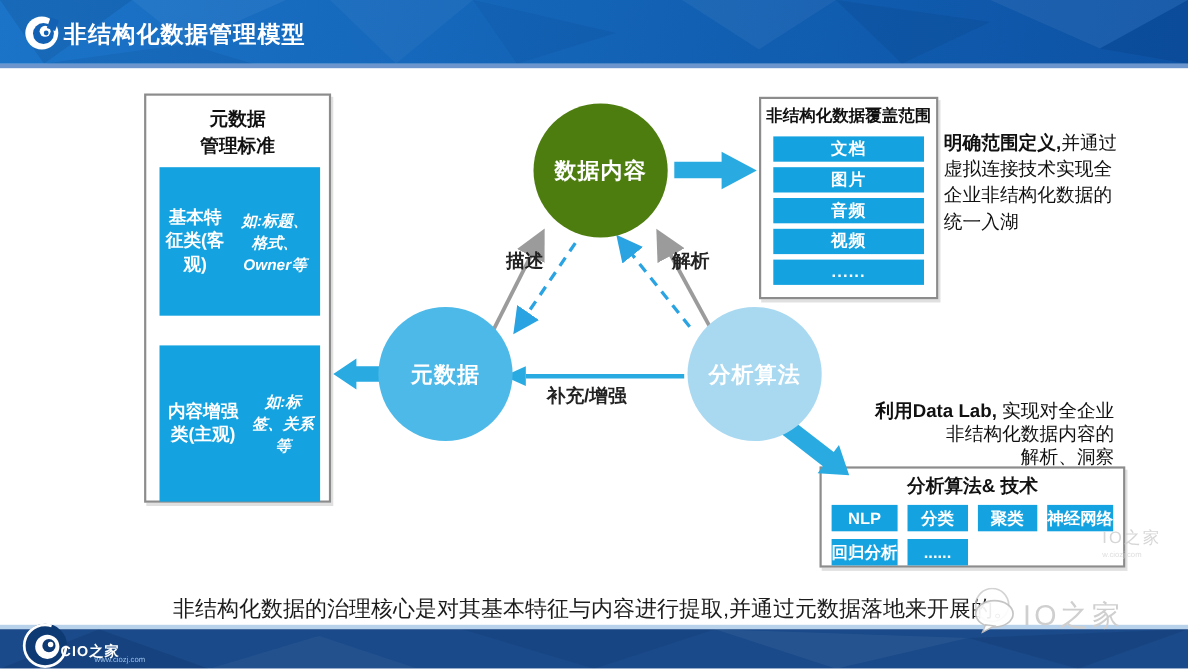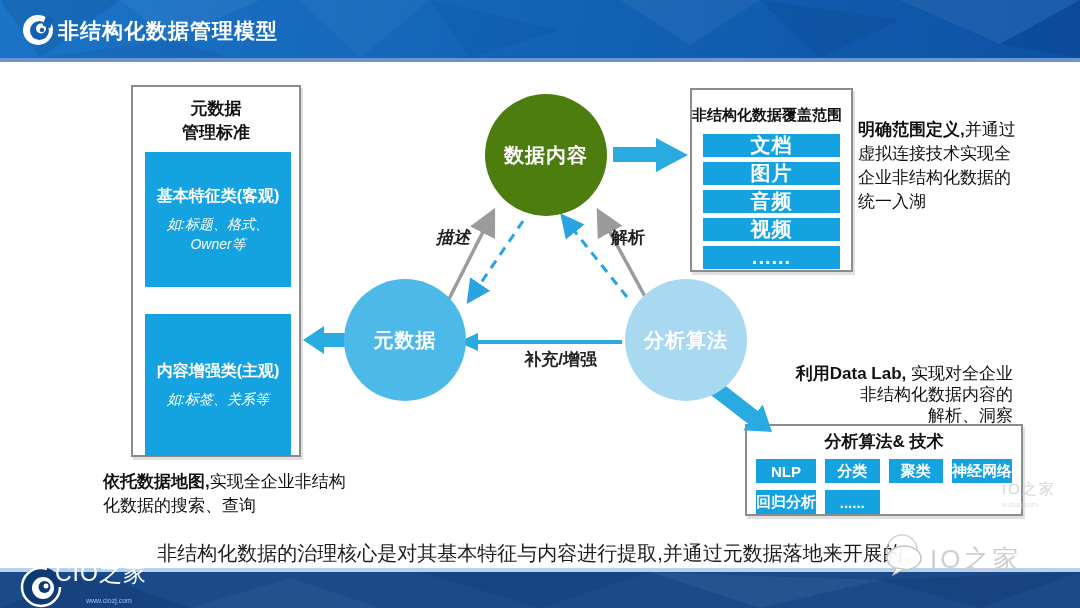--- a/index.html
+++ b/index.html
@@ -30,56 +30,56 @@
     box-shadow:2px 3px 0 rgba(0,0,0,0.12);
   }
   
   .meta-panel { left:131px; top:85px; width:170px; height:372px; }
   .meta-title {
     text-align:center; font-weight:bold; font-size:17px; color:#111;
     margin-top:10px; line-height:24px;
   }
   .bluebox {
     position:absolute; left:12px; width:146px; background:#14a3e0; color:#fff;
-    display:flex; flex-direction:column; align-items:center; justify-content:center;
+    display:flex; align-items:center; justify-content:center;
     text-align:center; gap:7px; padding:4px;
   }
   .bluebox .bb-title { font-weight:bold; font-size:16px; }
-  .bluebox .bb-sub { font-style:italic; font-size:14px; line-height:20px; }
+  .bluebox .bb-sub { font-style:italic; font-size:14px; line-height:20px;font-weight:bold; }
   .bluebox1 { top:65px; height:135px; }
   .bluebox2 { top:227px; height:142px; }
   .meta-caption {
     position:absolute; left:103px; top:470px; width:245px; font-size:17px;
     line-height:24px; color:#111;
   }
   .bold { font-weight:bold; }
   
   .circle {
     position:absolute; border-radius:50%; display:flex; align-items:center;
     justify-content:center; color:#fff; font-weight:bold; font-size:20px;
     z-index:3; letter-spacing:1px;
   }
   .circle-top   { left:485px; top:94px;  width:122px; height:122px; background:#4d7c0f; }
   .circle-left  { left:344px; top:279px; width:122px; height:122px; background:#4db9e8; }
   .circle-right { left:625px; top:279px; width:122px; height:122px; background:#a9d9f1; }
   
   .edge-label { position:absolute; font-weight:bold; font-size:17px; color:#222; z-index:4; }
-  .lbl-describe { left:436px; top:226px;font-style:italic; }
+  .lbl-describe { left:460px; top:226px; }
   .lbl-parse    { left:611px; top:226px; }
-  .lbl-enhance  { left:497px; top:348px; width:100px; text-align:right; }
+  .lbl-enhance  { left:497px; top:348px; width:100px; text-align:left; }
   .lbl-center {
     position:absolute; left:506px; top:278px; width:80px; text-align:center;
     color:#29abe2; font-weight:bold; font-size:17px; line-height:26px; z-index:4;
   }
   
   .coverage-panel { left:690px; top:88px; width:163px; height:184px; border-width:2px; }
-  .coverage-title { font-weight:bold; font-size:15px; color:#111; margin-top:16px; }
+  .coverage-title { text-align:center; font-weight:bold; font-size:15px; color:#111; margin-top:6px; }
   .coverage-items { display:flex; flex-direction:column; gap:5px; margin:9px 11px 0 11px; }
   .coverage-item {
-    height:23px; background:#14a3e0; color:#fff; font-weight:bold; font-size:20px;
+    height:23px; background:#14a3e0; color:#fff; font-weight:bold; font-size:15px;
     display:flex; align-items:center; justify-content:center; letter-spacing:1px;
   }
   .coverage-note {
     position:absolute; left:858px; top:118px; width:160px; font-size:17px;
     line-height:24px; color:#111;
   }
   
   .datalab-note {
     position:absolute; left:748px; top:363px; width:265px; text-align:right;
     font-size:17px; line-height:21px; color:#111; z-index:2;
@@ -103,22 +103,22 @@
   }
   .footer {
     position:absolute; left:0; top:572px; width:1080px; height:36px;
     background:#1a4a8a; z-index:4;
   }
   .footer svg.poly { position:absolute; inset:0; }
   .footer-logo {
     position:absolute; left:20px; top:566px; width:42px; height:42px; z-index:6;
   }
   .footer-brand {
-    position:absolute; left:55px; top:558px; color:#fff; font-weight:normal;
-    font-size:23px; z-index:6; letter-spacing:1px;
+    position:absolute; left:55px; top:583px; color:#fff; font-weight:bold;
+    font-size:13px; z-index:6; letter-spacing:1px;
   }
   .footer-url {
     position:absolute; left:86px; top:597px; color:#9cc0ea; font-size:7px; z-index:6;
   }
   
   .wm-inline { position:absolute; left:878px; top:534px; z-index:5; pointer-events:none; }
   .wm-inline-text {
     position:absolute; left:52px; top:8px; color:#cfcfcf; font-size:26px;
     letter-spacing:3px; white-space:nowrap;
   }
@@ -208,23 +208,20 @@
     </div>
     <div class="bluebox bluebox1">
       <div class="bb-title">基本特征类(客观)</div>
       <div class="bb-sub">如:标题、格式、Owner等</div>
     </div>
     <div class="bluebox bluebox2">
       <div class="bb-title">内容增强类(主观)</div>
       <div class="bb-sub">如:标签、关系等</div>
     </div>
   </div>
-  <div class="meta-caption">
-    <span class="bold">依托数据地图,</span><span>实现全企业非结构化数据的搜索、查询</span>
-  </div>
 
   <div class="panel coverage-panel">
     <div class="coverage-title">非结构化数据覆盖范围</div>
     <div class="coverage-items">
       <div class="coverage-item">文档</div>
       <div class="coverage-item">图片</div>
       <div class="coverage-item">音频</div>
       <div class="coverage-item">视频</div>
       <div class="coverage-item">......</div>
     </div>

